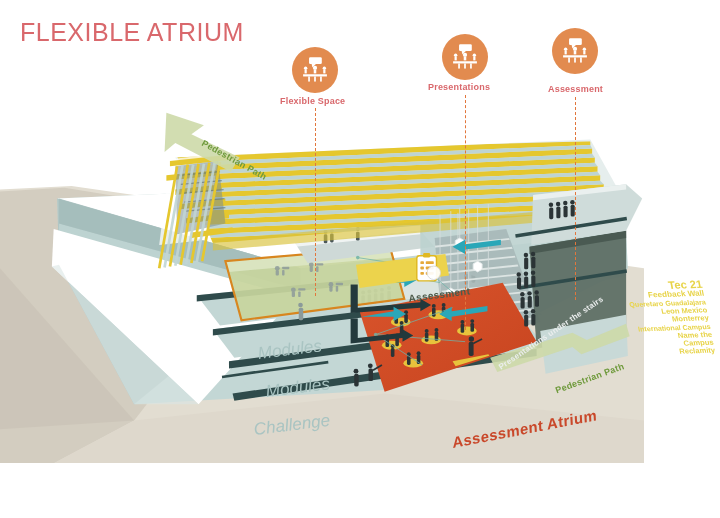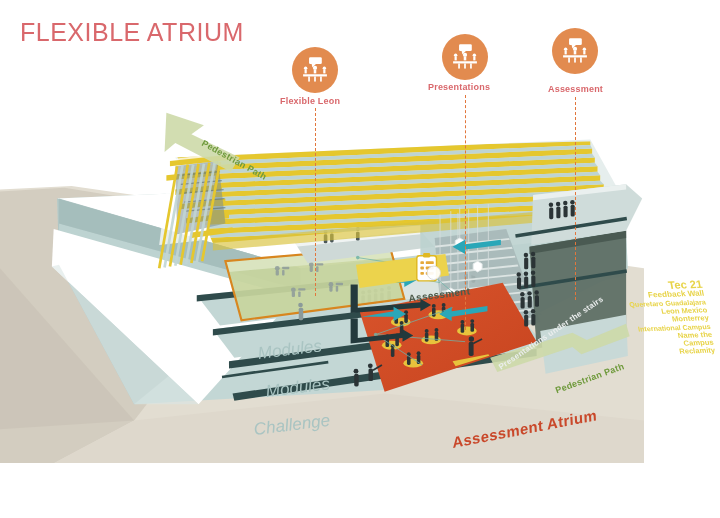--- a/index.html
+++ b/index.html
@@ -503,21 +503,21 @@
       <rect x="7" y="16" width="4" height="4" rx="2" fill="#fff"></rect>
         <rect x="7.7" y="20" width="2.6" height="4" fill="#fff"></rect>
       <rect x="29" y="16" width="4" height="4" rx="2" fill="#fff"></rect>
         <rect x="29.7" y="20" width="2.6" height="4" fill="#fff"></rect>
       <rect x="6" y="25" width="28" height="2.6" fill="#fff"></rect>
       <rect x="12" y="27.6" width="2" height="6" fill="#fff"></rect>
       <rect x="19" y="27.6" width="2" height="6" fill="#fff"></rect>
       <rect x="26" y="27.6" width="2" height="6" fill="#fff"></rect>
     </svg>
   </div>
-  <div class="blabel" style="left:280px;top:96px;">Flexible Leon</div>
+  <div class="blabel" style="left:280px;top:96px;">Flexible Space</div>
 
   <div class="badge" style="left:442px;top:34px;">
     <svg viewBox="0 0 40 40">
       <rect x="13" y="5" width="15" height="8" rx="1.5" fill="#fff"></rect>
       <polygon points="16,13 21,13 17,17" fill="#fff"></polygon>
       <rect x="17.5" y="15" width="5" height="5" rx="2.5" fill="#fff"></rect>
       <rect x="18.5" y="20" width="3" height="4" fill="#fff"></rect>
       <rect x="7" y="16" width="4" height="4" rx="2" fill="#fff"></rect>
         <rect x="7.7" y="20" width="2.6" height="4" fill="#fff"></rect>
       <rect x="29" y="16" width="4" height="4" rx="2" fill="#fff"></rect>

